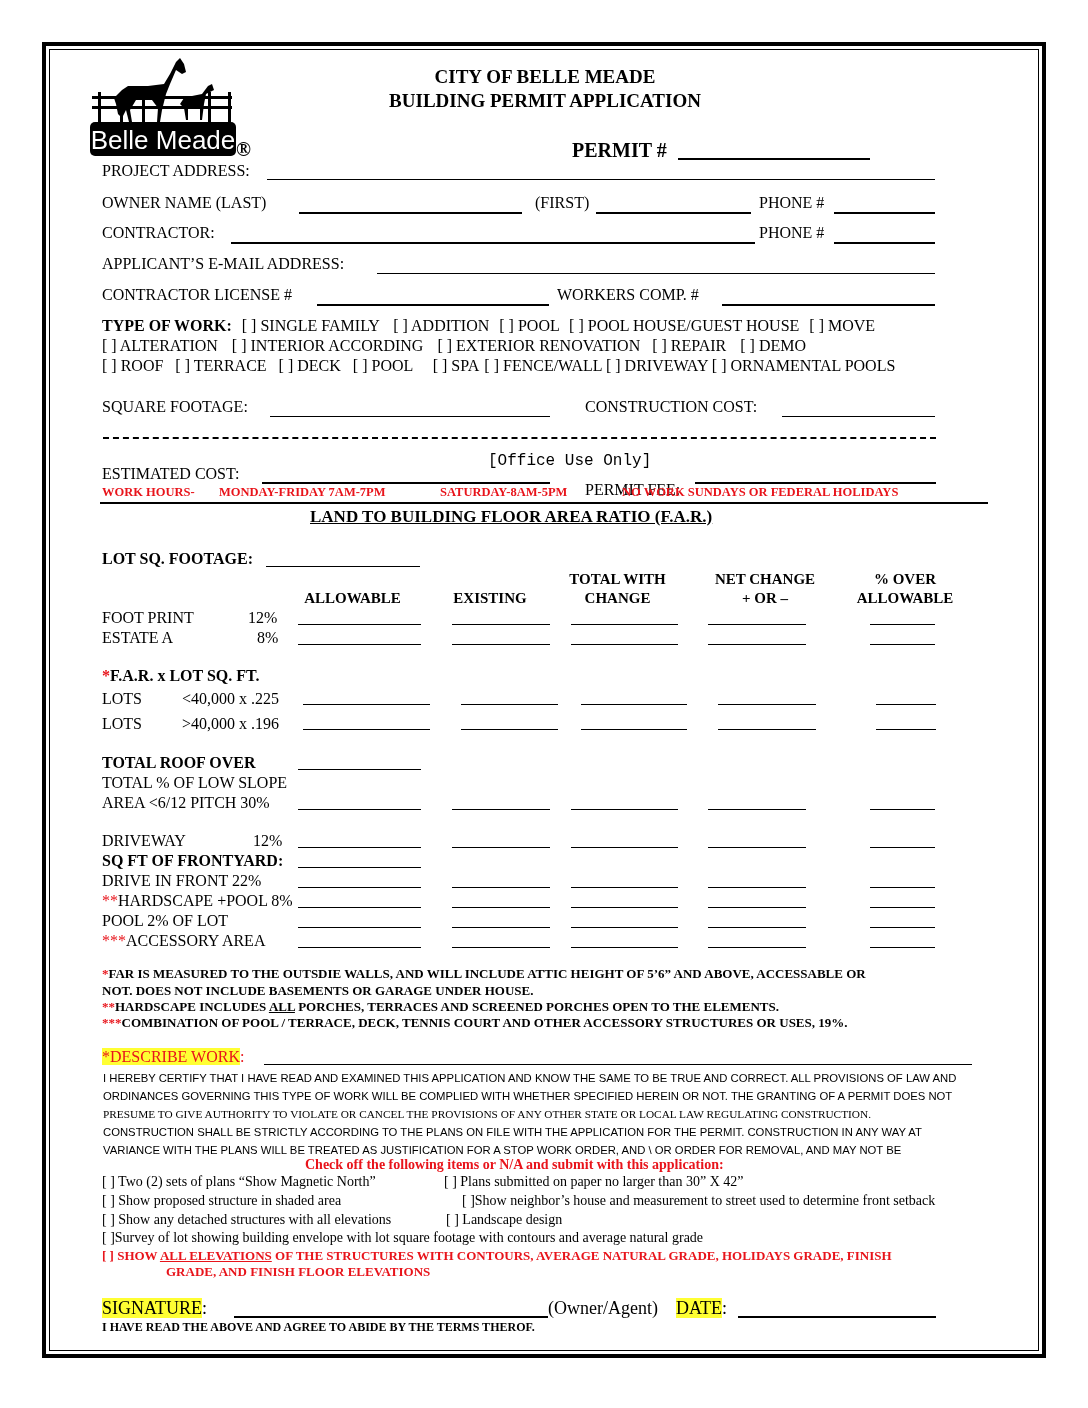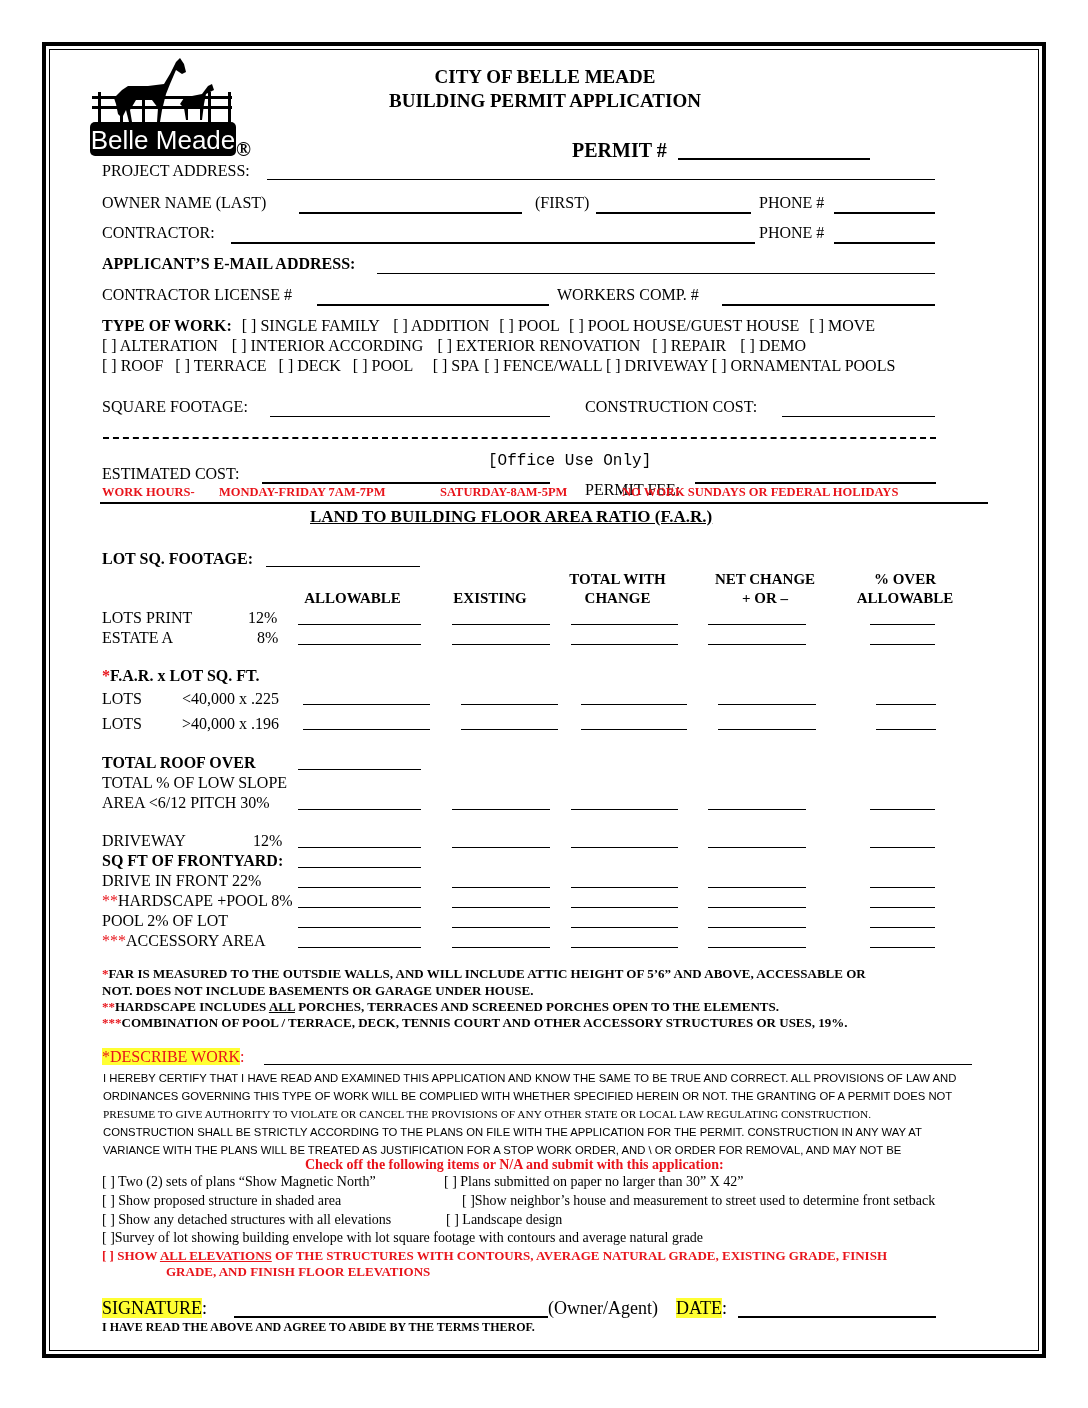--- a/index.html
+++ b/index.html
@@ -78,21 +78,21 @@
 <div class="line thick" style="left:834px;top:196px;width:101px;height:16px;"></div>
 <input class="field" style="left: 836px; top: 195px; width: 97px;">
 
 <div class="abs f16" style="left:102px;top:224px;">CONTRACTOR:</div>
 <div class="line thick" style="left:231px;top:226px;width:524px;height:16px;"></div>
 <input class="field" style="left: 233px; top: 225px; width: 518px;">
 <div class="abs f16" style="left:759px;top:224px;">PHONE #</div>
 <div class="line thick" style="left:834px;top:226px;width:101px;height:16px;"></div>
 <input class="field" style="left: 836px; top: 225px; width: 97px;">
 
-<div class="abs f16" style="left:102px;top:255px;font-weight:bold;">APPLICANT’S E-MAIL ADDRESS:</div>
+<div class="abs f16" style="left:102px;top:255px;">APPLICANT’S E-MAIL ADDRESS:</div>
 <div class="line" style="left:377px;top:257px;width:558px;height:16px;"></div>
 <input class="field" style="left: 379px; top: 256px; width: 552px;">
 
 <div class="abs f16" style="left:102px;top:286px;">CONTRACTOR LICENSE #</div>
 <div class="line thick" style="left:317px;top:288px;width:232px;height:16px;"></div>
 <input class="field" style="left: 319px; top: 287px; width: 227px;">
 <div class="abs f16" style="left:557px;top:286px;">WORKERS COMP. #</div>
 <div class="line thick" style="left:722px;top:288px;width:213px;height:16px;"></div>
 <input class="field" style="left: 724px; top: 287px; width: 208px;">
 
@@ -165,21 +165,21 @@
   </div>
 <div class="col-h" style="left:700px;top:570px;width:130px;">
     <div>NET CHANGE</div>
     <div>+ OR –</div>
   </div>
 <div class="col-h" style="left:845px;top:570px;width:120px;">
     <div>%   OVER</div>
     <div>ALLOWABLE</div>
   </div>
 
-<div class="abs f16" style="left:102px;top:609px;">LOTS PRINT</div>
+<div class="abs f16" style="left:102px;top:609px;">FOOT PRINT</div>
 <div class="abs f16" style="left:248px;top:609px;">12%</div>
 <div class="abs f16" style="left:102px;top:629px;">ESTATE    A</div>
 <div class="abs f16" style="left:257px;top:629px;">8%</div>
 
 <div class="abs b f16" style="left:102px;top:667px;"><span class="red">*</span><span>F.A.R. x LOT SQ. FT.</span></div>
 <div class="abs f16" style="left:102px;top:690px;">LOTS</div>
 <div class="abs f16" style="left:182px;top:690px;">&lt;40,000 x .225</div>
 <div class="abs f16" style="left:102px;top:715px;">LOTS</div>
 <div class="abs f16" style="left:182px;top:715px;">&gt;40,000 x .196</div>
 
@@ -318,21 +318,21 @@
 <div class="cert" style="top:1141px;">VARIANCE WITH THE PLANS WILL BE TREATED AS JUSTIFICATION FOR A STOP WORK ORDER, AND \ OR ORDER FOR REMOVAL, AND MAY NOT BE</div>
 
 <div class="abs red b f14" style="left:305px;top:1157px;">Check off the following items or N/A and submit with this application:</div>
 <div class="abs f14" style="left:102px;top:1174px;">[ ] Two (2) sets of plans “Show Magnetic North”</div>
 <div class="abs f14" style="left:444px;top:1174px;">[ ] Plans submitted on paper no larger than 30” X 42”</div>
 <div class="abs f14" style="left:102px;top:1193px;">[ ] Show proposed structure in shaded area</div>
 <div class="abs f14" style="left:443px;top:1193px;margin-left:19px;">[ ]Show neighbor’s house and measurement to street used to determine front setback</div>
 <div class="abs f14" style="left:102px;top:1212px;">[ ] Show any detached structures with all elevations</div>
 <div class="abs f14" style="left:446px;top:1212px;">[ ] Landscape design</div>
 <div class="abs f14" style="left:102px;top:1230px;">[ ]Survey of lot showing building envelope with lot square footage with contours and average natural grade</div>
-<div class="abs red b f13" style="left:102px;top:1248px;"><span>[ ] SHOW </span><u>ALL ELEVATIONS</u><span> OF THE STRUCTURES WITH CONTOURS, AVERAGE NATURAL GRADE, EXISTING GRADE, FINISH</span></div>
+<div class="abs red b f13" style="left:102px;top:1248px;"><span>[ ] SHOW </span><u>ALL ELEVATIONS</u><span> OF THE STRUCTURES WITH CONTOURS, AVERAGE NATURAL GRADE, HOLIDAYS GRADE, FINISH</span></div>
 <div class="abs red b f13" style="left:166px;top:1264px;">GRADE, AND FINISH FLOOR ELEVATIONS</div>
 
 <div class="abs f16" style="left:102px;top:1298px;font-size:18px;"><span class="hl">SIGNATURE</span>:</div>
 <div class="line thick" style="left:234px;top:1298px;width:314px;height:18px;"></div>
 <input class="field" style="left: 236px; top: 1298px; width: 310px;">
 <div class="abs" style="left:548px;top:1298px;font-size:18px;">(Owner/Agent)</div>
 <div class="abs" style="left:676px;top:1298px;font-size:18px;"><span class="hl">DATE</span>:</div>
 <div class="line thick" style="left:738px;top:1298px;width:198px;height:18px;"></div>
 <input class="field" style="left: 740px; top: 1298px; width: 194px;">
 <div class="abs b" style="left:102px;top:1320px;font-size:12px;">I HAVE READ THE ABOVE AND AGREE TO ABIDE BY THE TERMS THEROF.</div>

